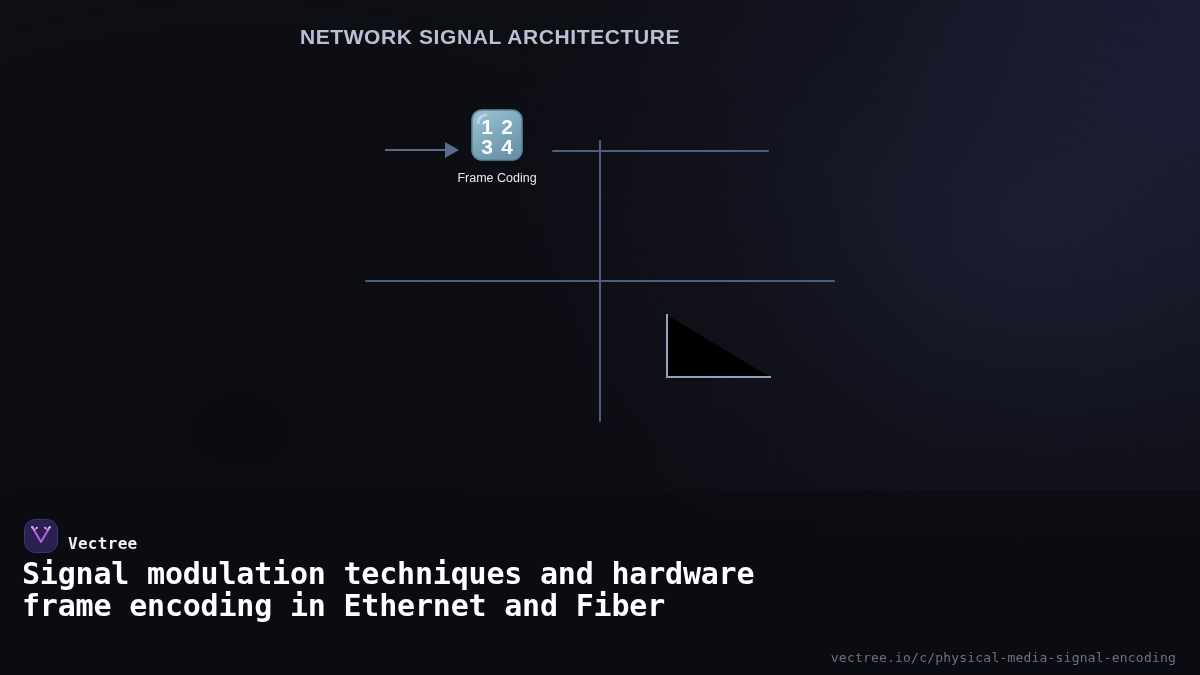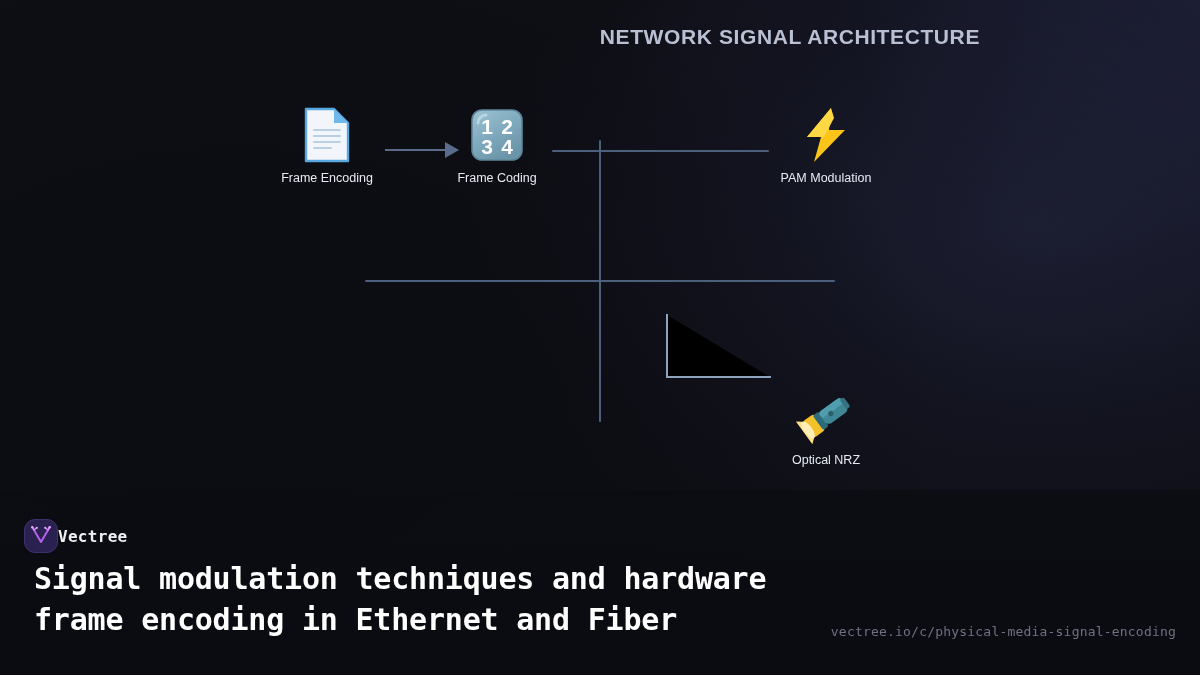--- a/index.html
+++ b/index.html
@@ -36,21 +36,21 @@
     inset: 0;
     background: radial-gradient(ellipse 1000px 720px at 20% 64%, rgba(9,10,14,0.55) 0%, rgba(9,10,14,0.20) 45%, rgba(9,10,14,0) 72%);
   }
 
   
   .title {
     position: absolute;
     top: 25px;
     left: 0;
     width: 980px;
-    text-align: right;
+    text-align: center;
     font-size: 21px;
     font-weight: bold;
     letter-spacing: 0.6px;
     color: #b9c0d4;
   }
 
   
   .h-line {
     position: absolute;
     height: 2px;
@@ -109,22 +109,22 @@
     bottom: 0;
     width: 1200px;
     height: 185px;
     background: linear-gradient(180deg, rgba(10,11,15,0.55) 0%, #0b0c11 38%, #0b0c11 100%);
   }
   .brand-row {
     position: absolute;
     left: 24px;
     top: 29px;
     display: flex;
-    align-items: center;
-    gap: 0;
+    align-items: flex-end;
+    gap: 10px;
   }
   .brand-badge {
     width: 34px;
     height: 34px;
     border-radius: 11px;
     background: #2a2150;
     border: 1px solid #3d3270;
     display: flex;
     align-items: center;
     justify-content: center;
@@ -138,29 +138,28 @@
     letter-spacing: 0.3px;
   }
   .headline {
     position: absolute;
     left: 22px;
     top: 68px;
     width: 790px;
     font-family: "DejaVu Sans Mono", "Liberation Mono", monospace;
     font-size: 30px;
     font-weight: bold;
-    line-height: 41px;
+    line-height: 32px;
     color: #ffffff;
     letter-spacing: -0.2px;
-    margin-left: 12px;
   }
   .url {
     position: absolute;
     right: 24px;
-    bottom: 36px;
+    bottom: 10px;
     font-family: "DejaVu Sans Mono", "Liberation Mono", monospace;
     font-size: 13px;
     color: #6d7183;
     letter-spacing: 0.2px;
   }
 </style>
 </head>
 <body>
 
 <div id="stage">
@@ -182,35 +181,20 @@
   <div class="v-line" style="left:599px; top:140px; height:282px;"></div>
 
   <div class="tri-shape" style="left:664px; top:312px; width:110px; height:68px;">
     <svg width="110" height="68" viewBox="0 0 110 68" xmlns="http://www.w3.org/2000/svg">
       <polygon points="3,3 3,65 106,65" fill="#000000"></polygon>
       <line x1="3" y1="2" x2="3" y2="65" stroke="#8fa3bd" stroke-width="2"></line>
       <line x1="2" y1="65" x2="107" y2="65" stroke="#8fa3bd" stroke-width="2"></line>
     </svg>
   </div>
 
-  <div class="node" style="left:247px; top:103px;">
-    <span class="glyph">
-      <svg class="icon-svg" width="48" height="56" viewBox="0 0 48 56" xmlns="http://www.w3.org/2000/svg">
-        <path d="M3 2 H31 L45 16 V54 H3 Z" fill="#f2f6fb" stroke="#5aa8e0" stroke-width="2.4" stroke-linejoin="round"></path>
-        <path d="M31 2 L31 16 L45 16 Z" fill="#6fb8ea"></path>
-        <g stroke="#b8cfe4" stroke-width="2" stroke-linecap="round">
-          <line x1="11" y1="23" x2="37" y2="23"></line>
-          <line x1="11" y1="29" x2="37" y2="29"></line>
-          <line x1="11" y1="35" x2="37" y2="35"></line>
-          <line x1="11" y1="41" x2="28" y2="41"></line>
-        </g>
-      </svg>
-    </span>
-    <span class="label">Frame Encoding</span>
-  </div>
 
   <div class="node" style="left:417px; top:103px;">
     <span class="glyph">
       <svg class="icon-svg" width="56" height="56" viewBox="0 0 56 56" xmlns="http://www.w3.org/2000/svg">
         <defs>
           <linearGradient id="numsGrad" x1="0" y1="0" x2="0.6" y2="1">
             <stop offset="0%" stop-color="#9ec4d4"></stop>
             <stop offset="55%" stop-color="#7fa9bd"></stop>
             <stop offset="100%" stop-color="#6b94a8"></stop>
           </linearGradient>
@@ -221,48 +205,22 @@
           <text x="18" y="27">1</text>
           <text x="38" y="27">2</text>
           <text x="18" y="47">3</text>
           <text x="38" y="47">4</text>
         </g>
       </svg>
     </span>
     <span class="label">Frame Coding</span>
   </div>
 
-  <div class="node" style="left:746px; top:103px;">
-    <span class="glyph">
-      <svg class="icon-svg" width="52" height="58" viewBox="0 0 52 58" xmlns="http://www.w3.org/2000/svg">
-        <polygon points="31,2 7,31 21,31 14,56 45,24 29,24" fill="#fcc419"></polygon>
-        <polygon points="31,2 7,31 21,31 24,31 34,12" fill="#ffd943"></polygon>
-      </svg>
-    </span>
-    <span class="label">PAM Modulation</span>
-  </div>
-
-
-  <div class="node" style="left:746px; top:385px;">
-    <span class="glyph">
-      <svg class="icon-svg" width="62" height="58" viewBox="0 0 62 58" xmlns="http://www.w3.org/2000/svg">
-        <g transform="rotate(-36 31 29)">
-          <rect x="9" y="19" width="14" height="20" rx="3" fill="#f3c22b"></rect>
-          <path d="M9 19 L9 39 L4 43 L4 15 Z" fill="#ffe08a"></path>
-          <ellipse cx="9" cy="29" rx="4" ry="10" fill="#ffeeb5"></ellipse>
-          <rect x="21" y="20" width="7" height="18" rx="2" fill="#2e6b78"></rect>
-          <rect x="27" y="21" width="27" height="16" rx="5" fill="#3f8795"></rect>
-          <rect x="27" y="21" width="27" height="7" rx="3" fill="#4f9dad"></rect>
-          <circle cx="37" cy="29" r="2.6" fill="#2b5f69"></circle>
-          <rect x="52" y="23" width="5" height="12" rx="2.5" fill="#35717e"></rect>
-        </g>
-      </svg>
-    </span>
-    <span class="label">Optical NRZ</span>
-  </div>
+
+
 
   <div class="footer">
 
     <div class="brand-row">
       <span class="brand-badge">
         <svg width="22" height="22" viewBox="0 0 22 22" xmlns="http://www.w3.org/2000/svg">
           <path d="M4 5 L11 17 L18 5" fill="none" stroke="#b362e8" stroke-width="2" stroke-linecap="round" stroke-linejoin="round"></path>
           <path d="M4 5 L2.5 2.5 M4 5 L6.5 3" stroke="#d58af5" stroke-width="1.6" stroke-linecap="round"></path>
           <path d="M18 5 L19.5 2.5 M18 5 L15.5 3" stroke="#d58af5" stroke-width="1.6" stroke-linecap="round"></path>
           <circle cx="2.3" cy="2.3" r="1.3" fill="#e0a6ff"></circle>

